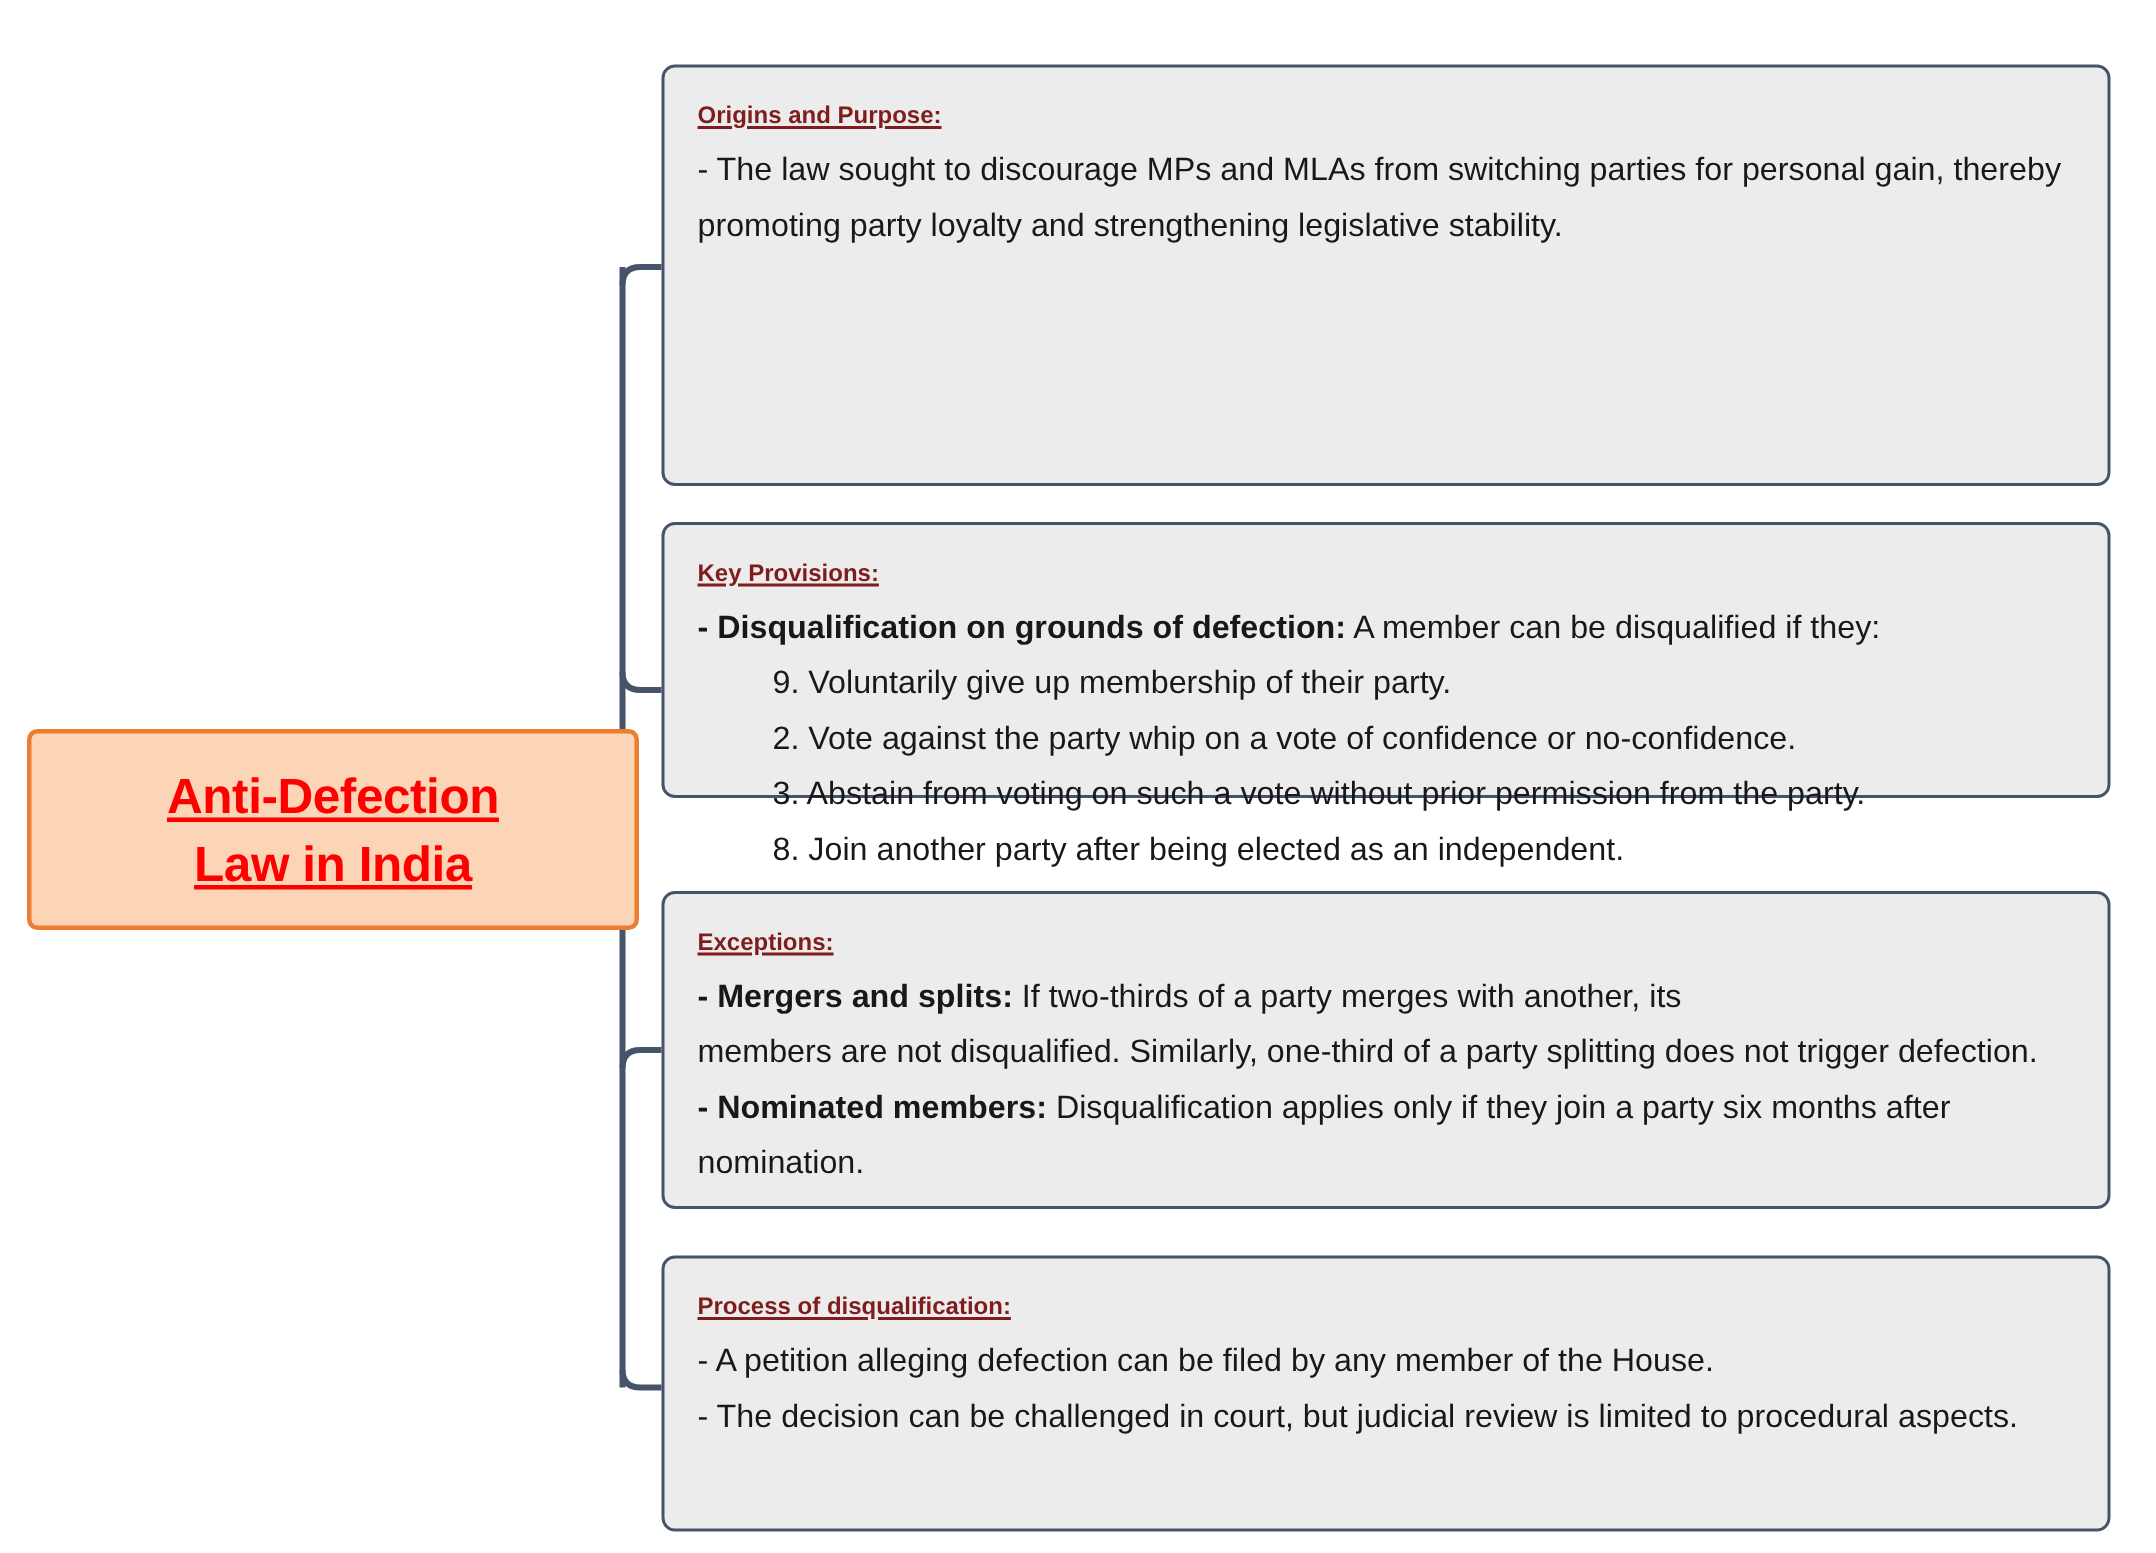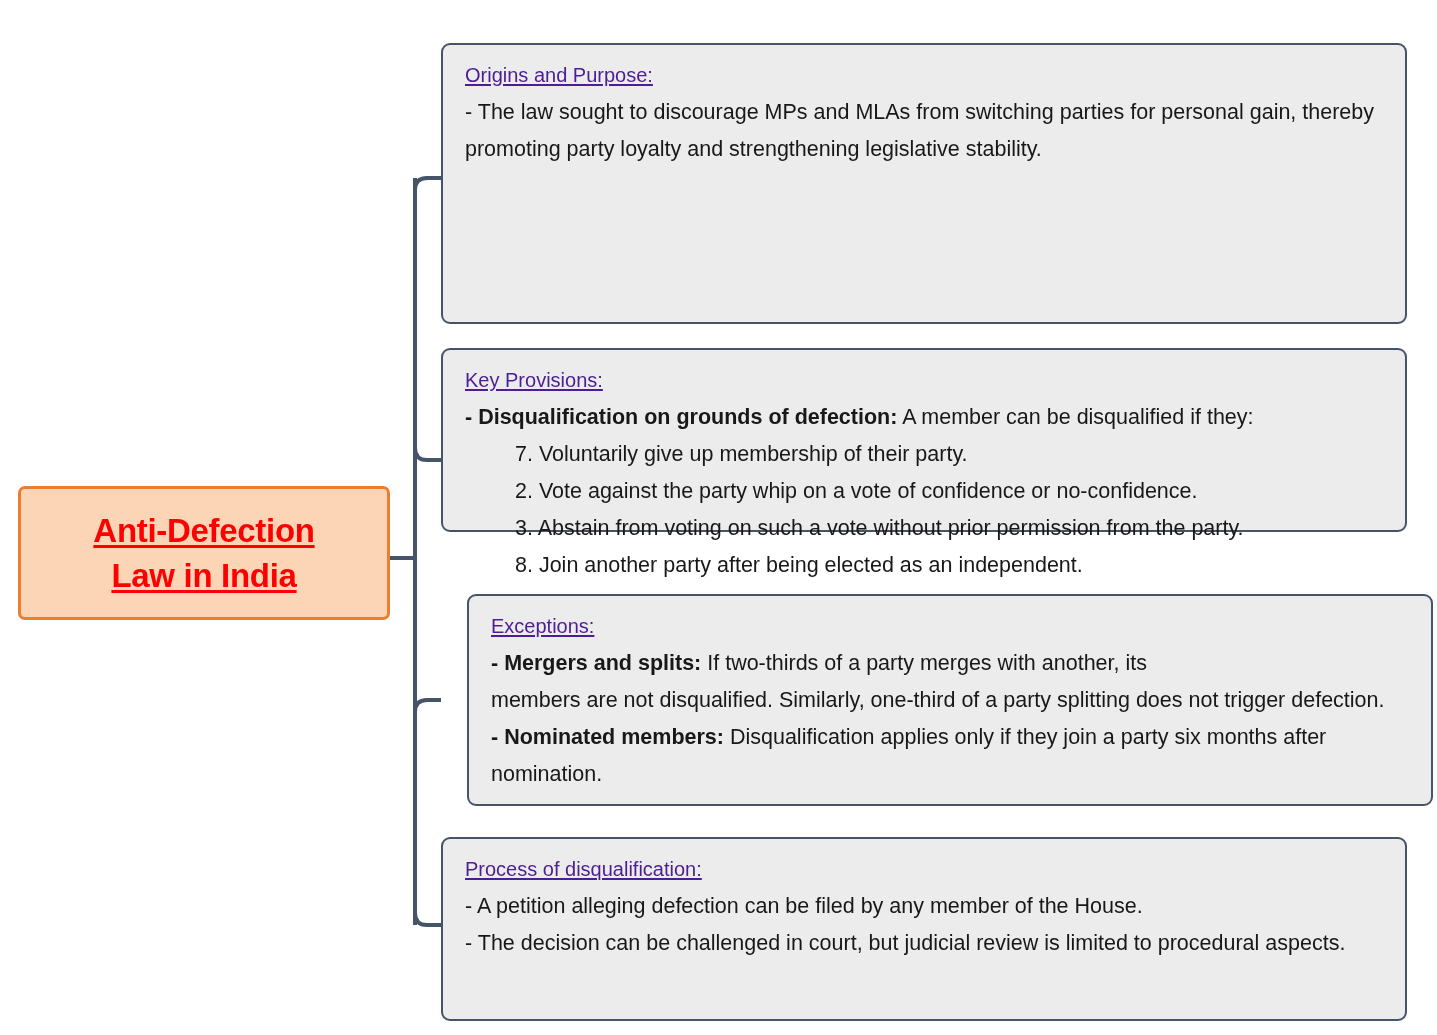--- a/index.html
+++ b/index.html
@@ -29,21 +29,21 @@
     width: 1437px;
     height: 1035px;
     pointer-events: none;
   }
 
   
   .central-node {
     position: absolute;
     left: 18px;
     top: 486px;
-    width: 372px;
+    width: 408px;
     height: 134px;
     background: #FBD5B6;
     border: 3px solid #ED7D31;
     border-radius: 7px;
     box-sizing: border-box;
     display: flex;
     flex-direction: column;
     align-items: center;
     justify-content: center;
   }
@@ -68,31 +68,31 @@
     border: 2px solid #46546A;
     border-radius: 9px;
     box-sizing: border-box;
     padding: 12px 20px 10px 22px;
     font-size: 21.5px;
     line-height: 37px;
     color: #181818;
   }
   #box-origins   { top: 43px;  height: 281px; }
   #box-key       { top: 348px; height: 184px; }
-  #box-exceptions{ top: 594px; height: 212px; margin-left: 26px; }
+  #box-exceptions{ top: 594px; height: 212px; }
   #box-process   { top: 837px; height: 184px; }
 
   .box-heading {
-    color: #4c1d95;
-    font-weight: normal;
+    color: #7f1d1d;
+    font-weight: bold;
     text-decoration: underline;
     text-decoration-thickness: 2px;
     text-underline-offset: 2px;
     display: inline-block;
-    font-size: 20px;
+    font-size: 16px;
     line-height: 33px;
     margin-bottom: 1px;
   }
   .box-line { display: block; }
   .box-line b { font-weight: bold; }
   .num-line {
     display: block;
     padding-left: 50px;
   }
 </style>
@@ -129,21 +129,21 @@
         <span class="box-line"><span>- The law sought to discourage MPs and MLAs from switching parties for personal gain, thereby promoting party loyalty and strengthening legislative stability.</span></span>
       </div>
   </div>
 
   <div class="branch-box" id="box-key">
     <span class="box-heading">Key Provisions:</span>
     <div class="box-body">
         <span class="box-line"><b>- Disqualification on grounds of defection:</b><span> A member can be disqualified if they:</span></span>
       </div>
     <div class="box-numbered">
-        <span class="num-line">7. Voluntarily give up membership of their party.</span>
+        <span class="num-line">9. Voluntarily give up membership of their party.</span>
         <span class="num-line">2. Vote against the party whip on a vote of confidence or no-confidence.</span>
         <span class="num-line">3. Abstain from voting on such a vote without prior permission from the party.</span>
         <span class="num-line">8. Join another party after being elected as an independent.</span>
       </div>
   </div>
 
   <div class="branch-box" id="box-exceptions">
     <span class="box-heading">Exceptions:</span>
     <div class="box-body">
         <span class="box-line"><b>- Mergers and splits:</b><span> If two-thirds of a party merges with another, its</span></span>

